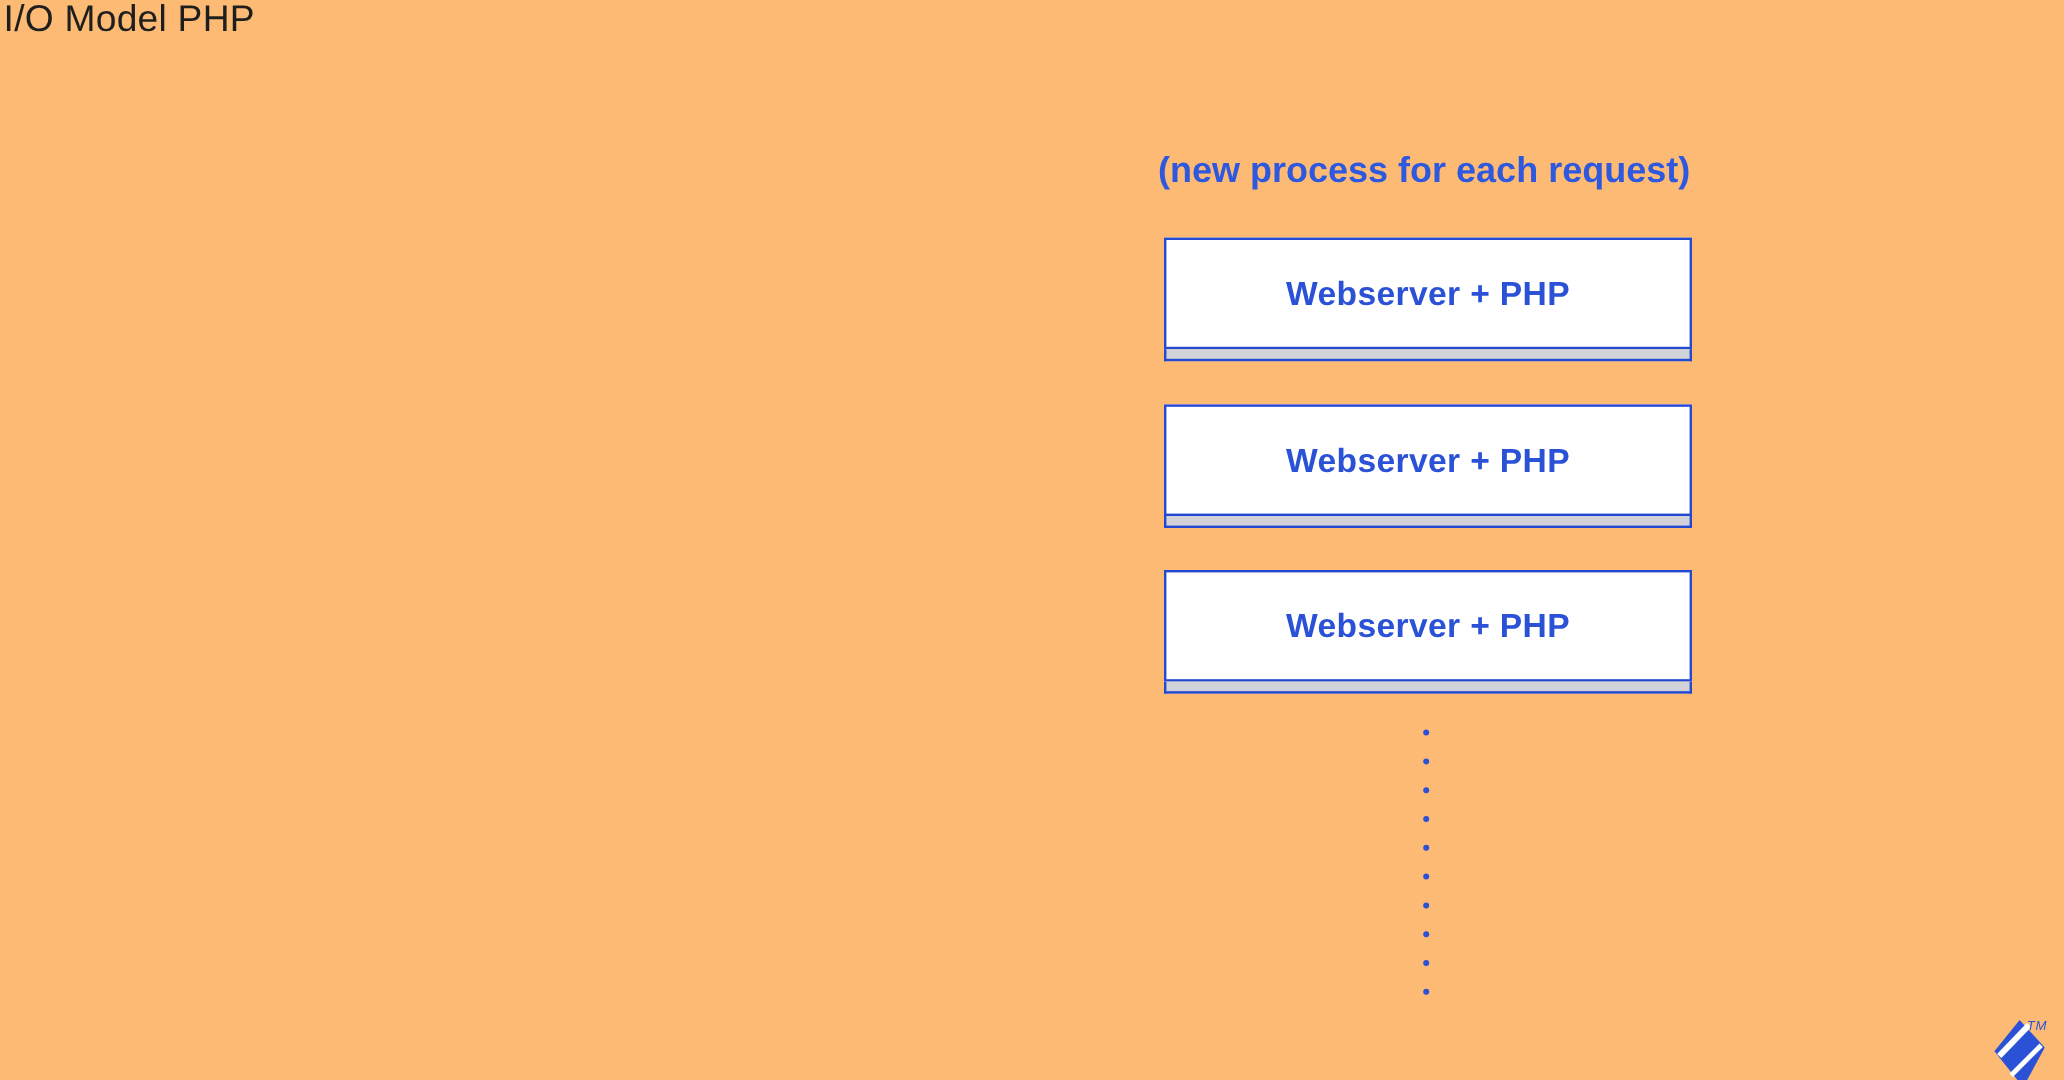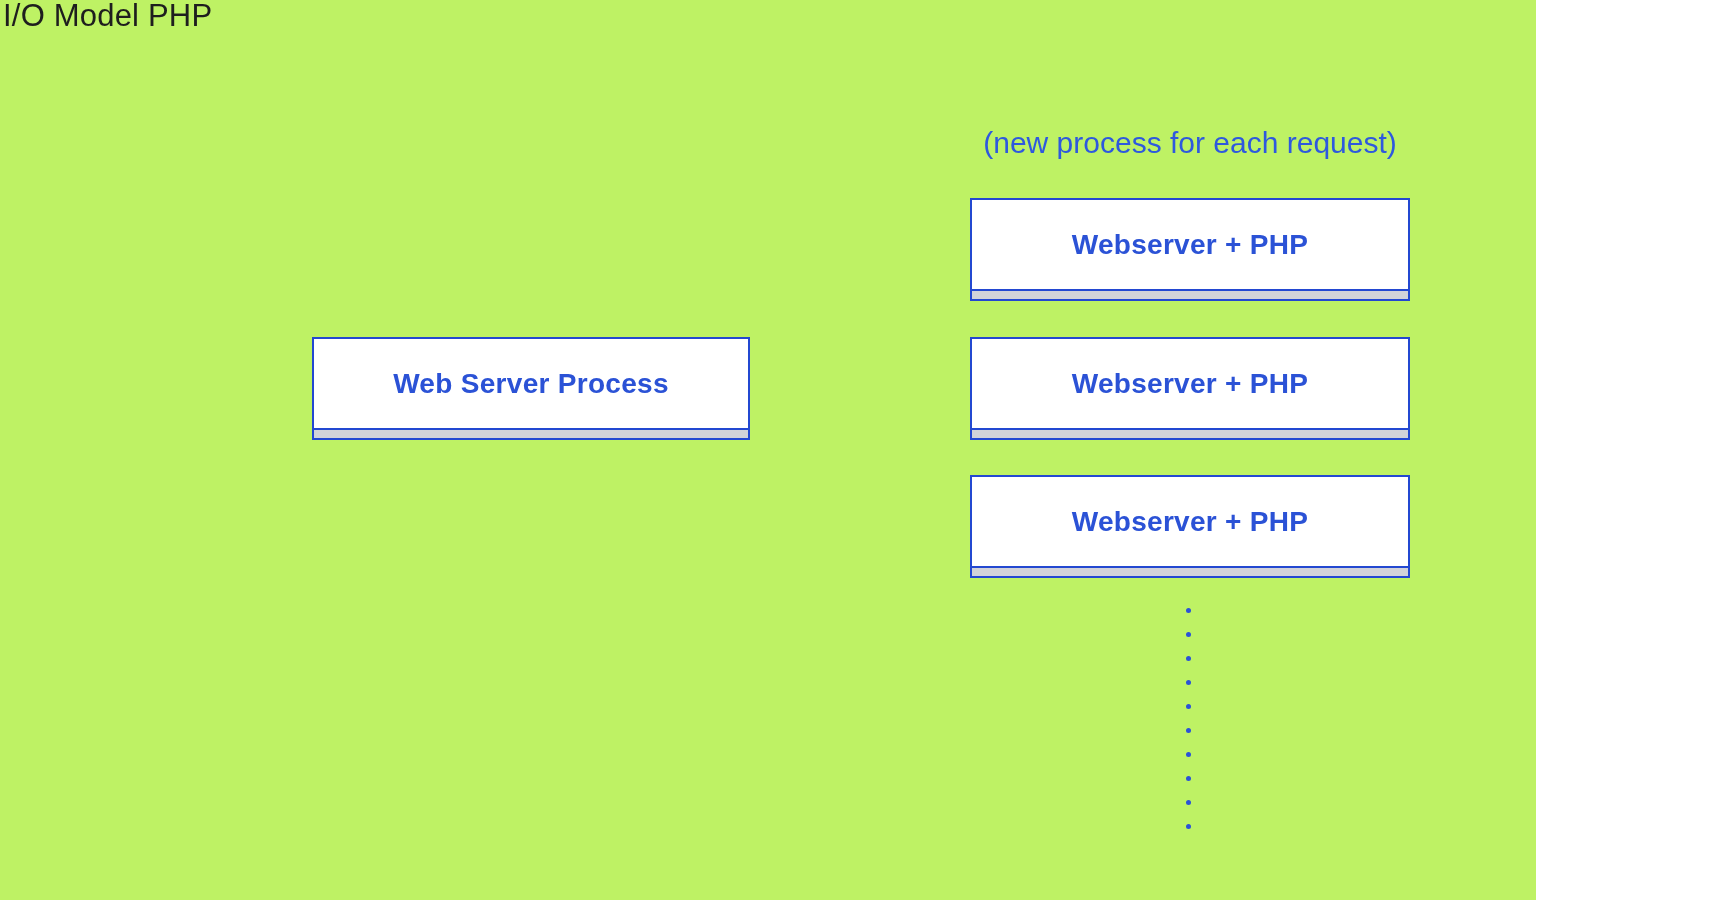--- a/index.html
+++ b/index.html
@@ -6,45 +6,45 @@
     --blue: #2348d1;
     --text-blue: #2b52d6;
     --annotation-blue: #2e59de;
     --base-gray: #d2d3d9;
     --title-black: #1e1e1e;
   }
   * { margin: 0; padding: 0; box-sizing: border-box; }
   html, body { background: #ffffff; }
   .canvas {
     position: relative;
-    width: 1536px;
+    width: 1720px;
     height: 900px;
-    background: #bef264;
+    background: #fdba74;
     overflow: hidden;
     font-family: "Liberation Sans", sans-serif;
   }
   .title {
     position: absolute;
     left: 3px;
     top: -3px;
     font-size: 31px;
     font-weight: 400;
     line-height: 1.25;
     color: var(--title-black);
     letter-spacing: 0.2px;
     white-space: nowrap;
   }
   .annotation {
     position: absolute;
     left: 965px;
     top: 126px;
     width: 450px;
-    text-align: center;
+    text-align: left;
     font-size: 30px;
-    font-weight: 400;
+    font-weight: 700;
     color: var(--annotation-blue);
     white-space: nowrap;
   }
   .proc-wrap { position: absolute; }
   .proc-box {
     width: 100%;
     height: 93px;
     border: 2px solid var(--blue);
     background: #ffffff;
     display: flex;
@@ -104,26 +104,20 @@
 </style>
 </head>
 <body>
 
 <div class="canvas">
 
   <div class="title">I/O Model PHP</div>
 
   <div class="annotation">(new process for each request)</div>
 
-  <div class="proc-wrap wrap-left">
-    <div class="proc-box">
-      <span class="proc-label">Web Server Process</span>
-    </div>
-    <div class="proc-base"></div>
-  </div>
 
   <div class="proc-wrap wrap-r1">
     <div class="proc-box">
       <span class="proc-label">Webserver + PHP</span>
     </div>
     <div class="proc-base"></div>
   </div>
 
   <div class="proc-wrap wrap-r2">
     <div class="proc-box">

